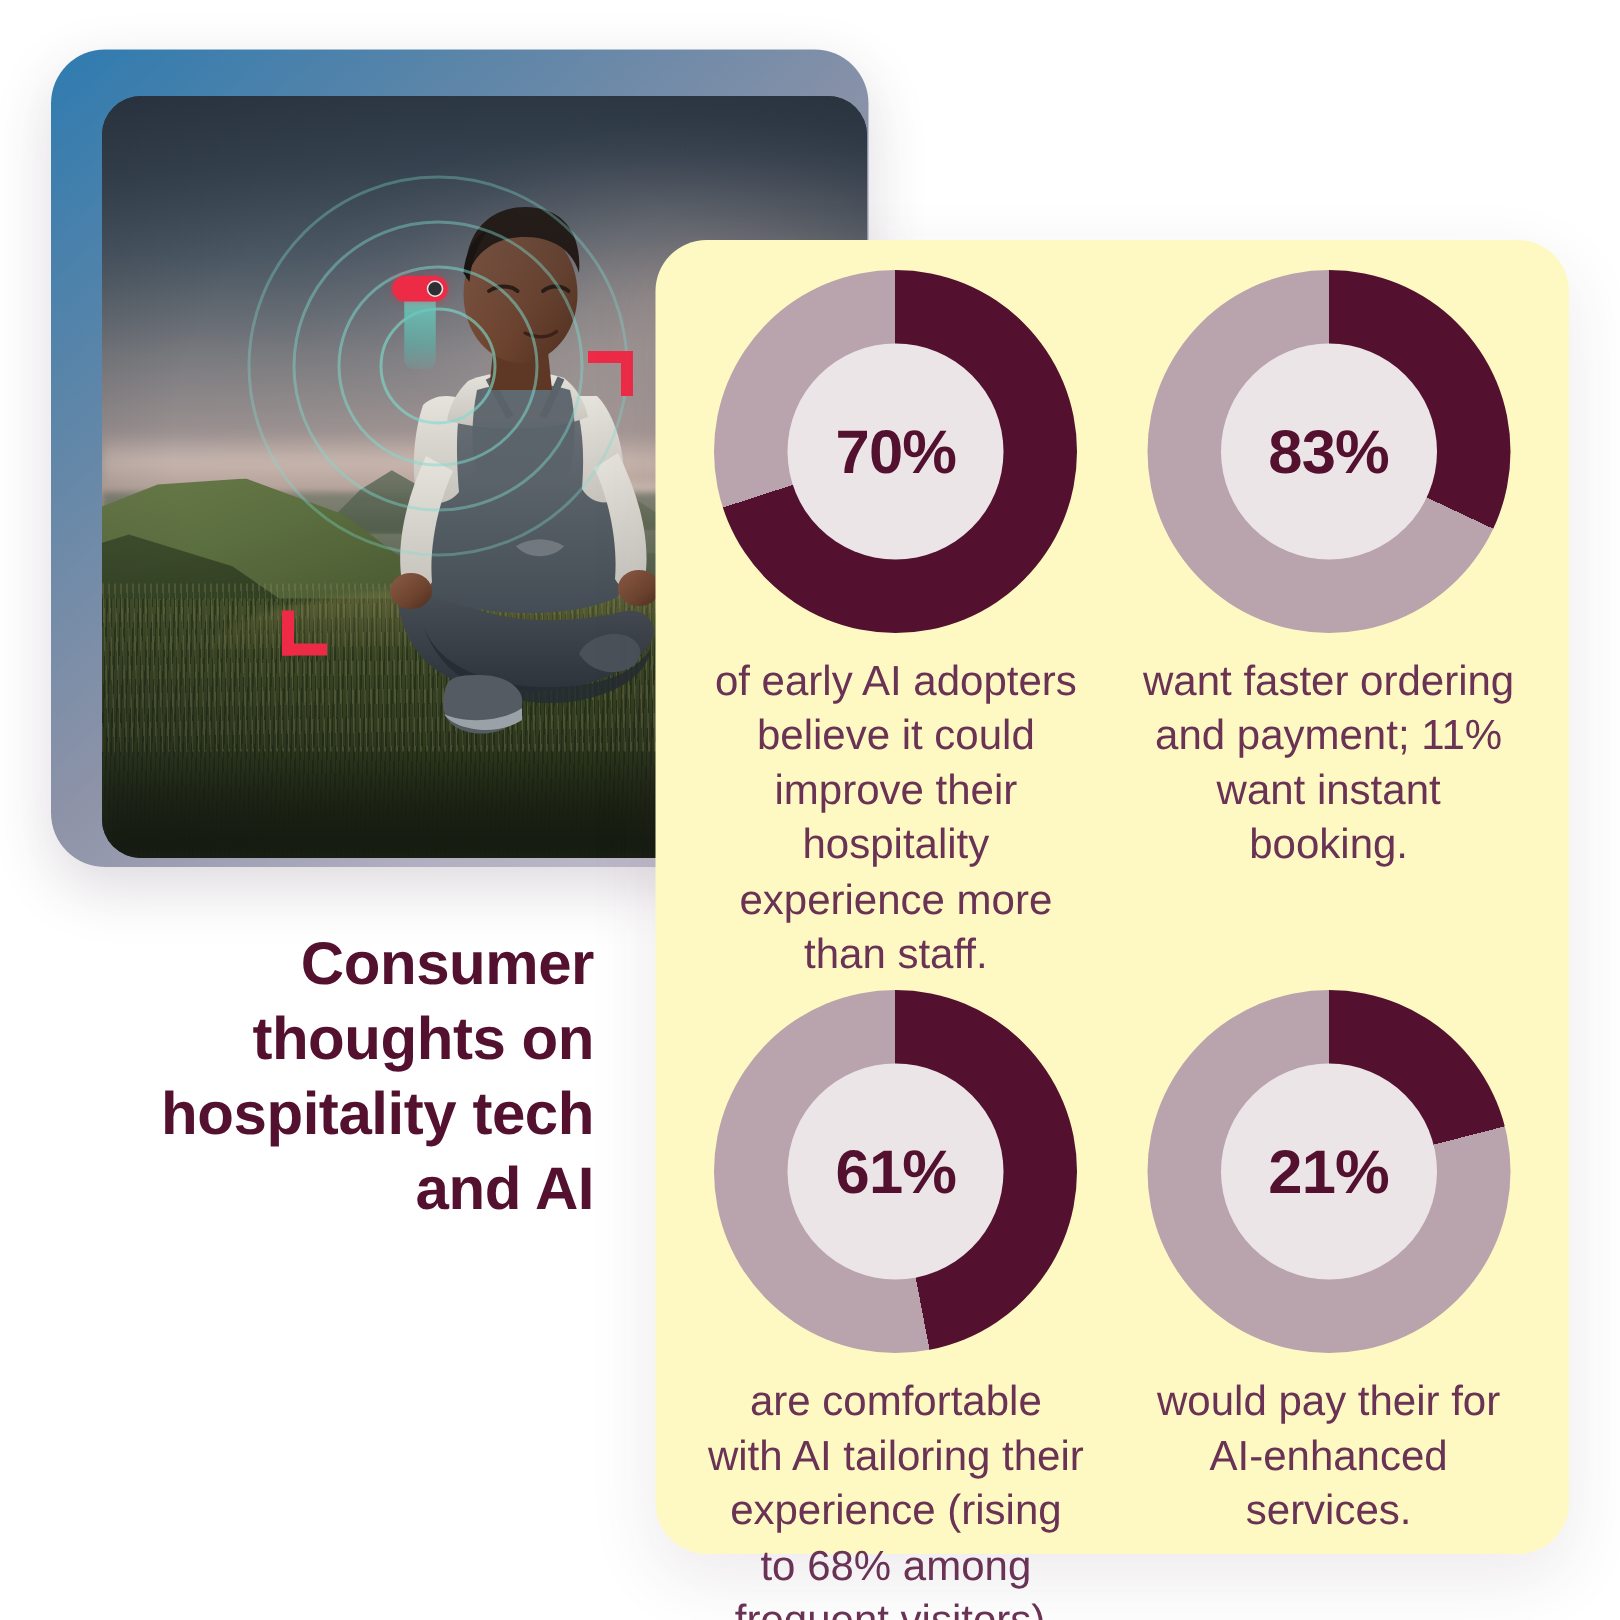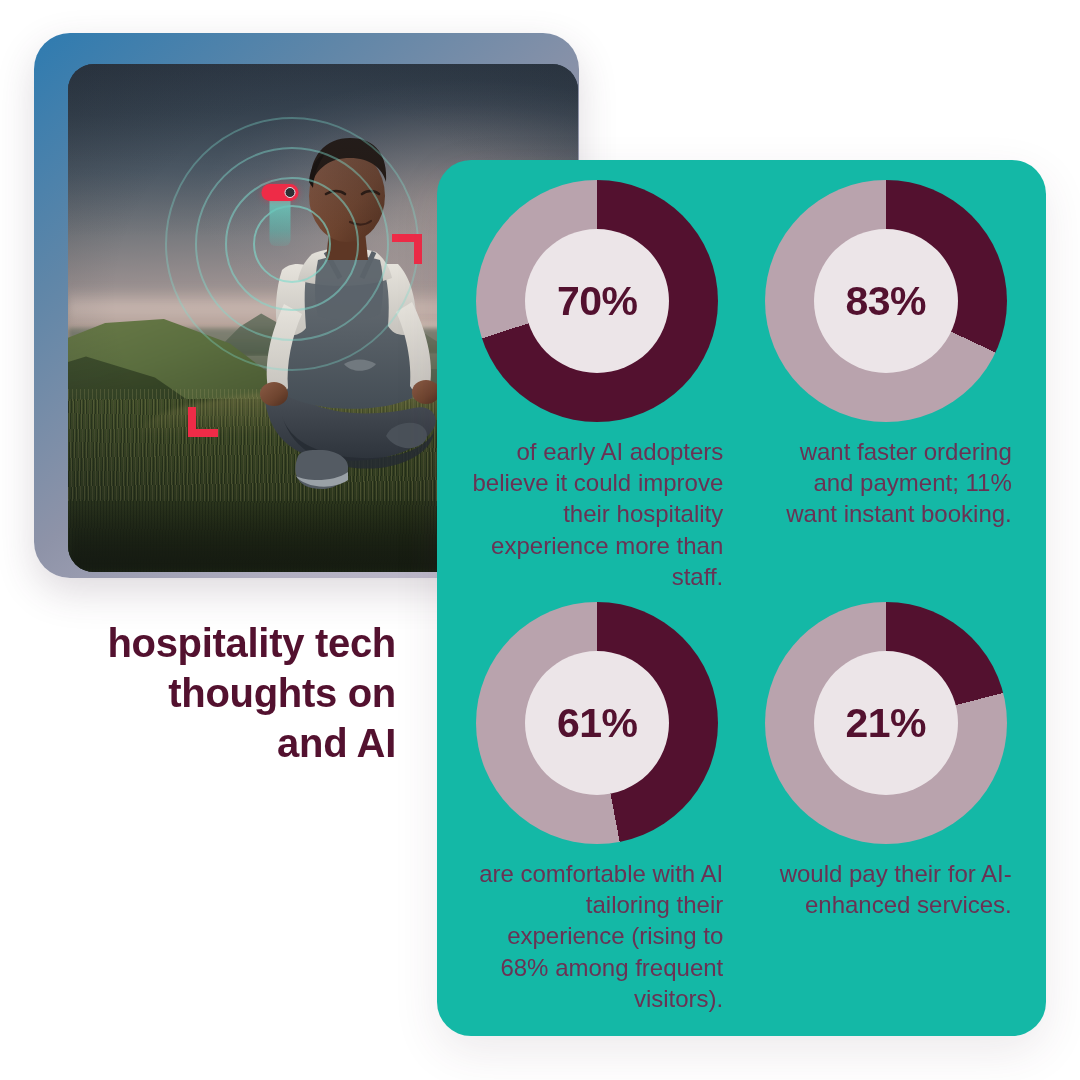--- a/index.html
+++ b/index.html
@@ -234,21 +234,21 @@
   
   .person { position: absolute; left: 0; top: 0; width: 100%; height: 100%; }
 
   
   .stats-card {
     position: absolute;
     left: 437px;
     top: 160px;
     width: 609px;
     height: 876px;
-    background: #14b8a6;
+    background: #fef9c3;
     border-radius: 34px;
     box-shadow: 0 16px 46px rgba(80,50,70,0.10);
   }
   .stats-grid {
     position: absolute;
     inset: 0;
     display: grid;
     grid-template-columns: 1fr 1fr;
     grid-template-rows: 1fr 1fr;
     padding: 14px 16px 18px 16px;
@@ -285,22 +285,22 @@
   }
   .donut-value {
     font-size: 41px;
     font-weight: bold;
     color: #53112f;
     letter-spacing: -0.5px;
     line-height: 1;
   }
   .stat-caption {
     margin-top: 14px;
-    text-align: right;
-    font-size: 24px;
+    text-align: center;
+    font-size: 28px;
     line-height: 1.30;
     color: #6a3254;
     max-width: 252px;
   }
 
   
   .title-block {
     position: absolute;
     left: 40px;
     top: 618px;
@@ -416,22 +416,23 @@
       <div class="bracket bl">
         <span class="h"></span>
           <span class="v"></span>
       </div>
 
       <div class="vignette"></div>
     </div>
   </div>
 
   <div class="title-block" style="color: rgb(83, 17, 47);">
+    <span class="title-line">Consumer</span>
+    <span class="title-line">thoughts on</span>
     <span class="title-line">hospitality tech</span>
-    <span class="title-line">thoughts on</span>
     <span class="title-line">and AI</span>
   </div>
 
   <div class="stats-card">
     <div class="stats-grid">
 
       <div class="stat-cell">
         <div class="donut-wrap">
           <div class="donut" style="background: conic-gradient(rgb(83, 17, 47) 0deg, rgb(83, 17, 47) 252deg, rgb(185, 163, 173) 252deg, rgb(185, 163, 173) 360deg);"></div>
           <div class="donut-hole">

